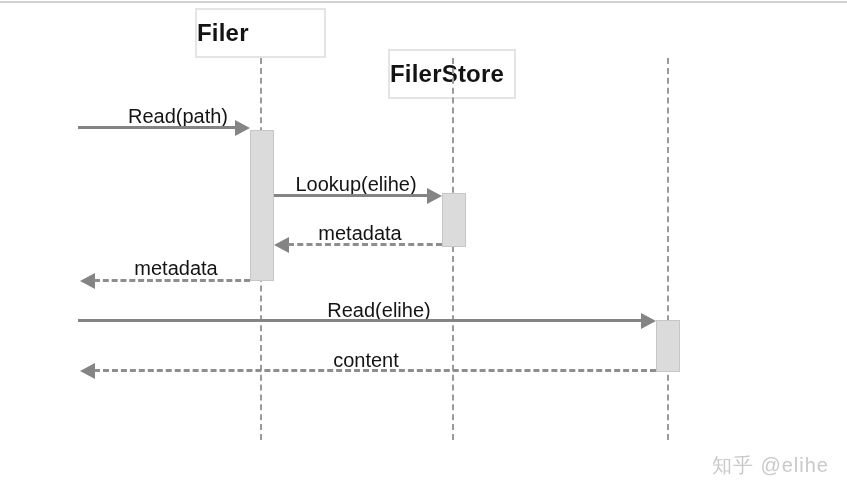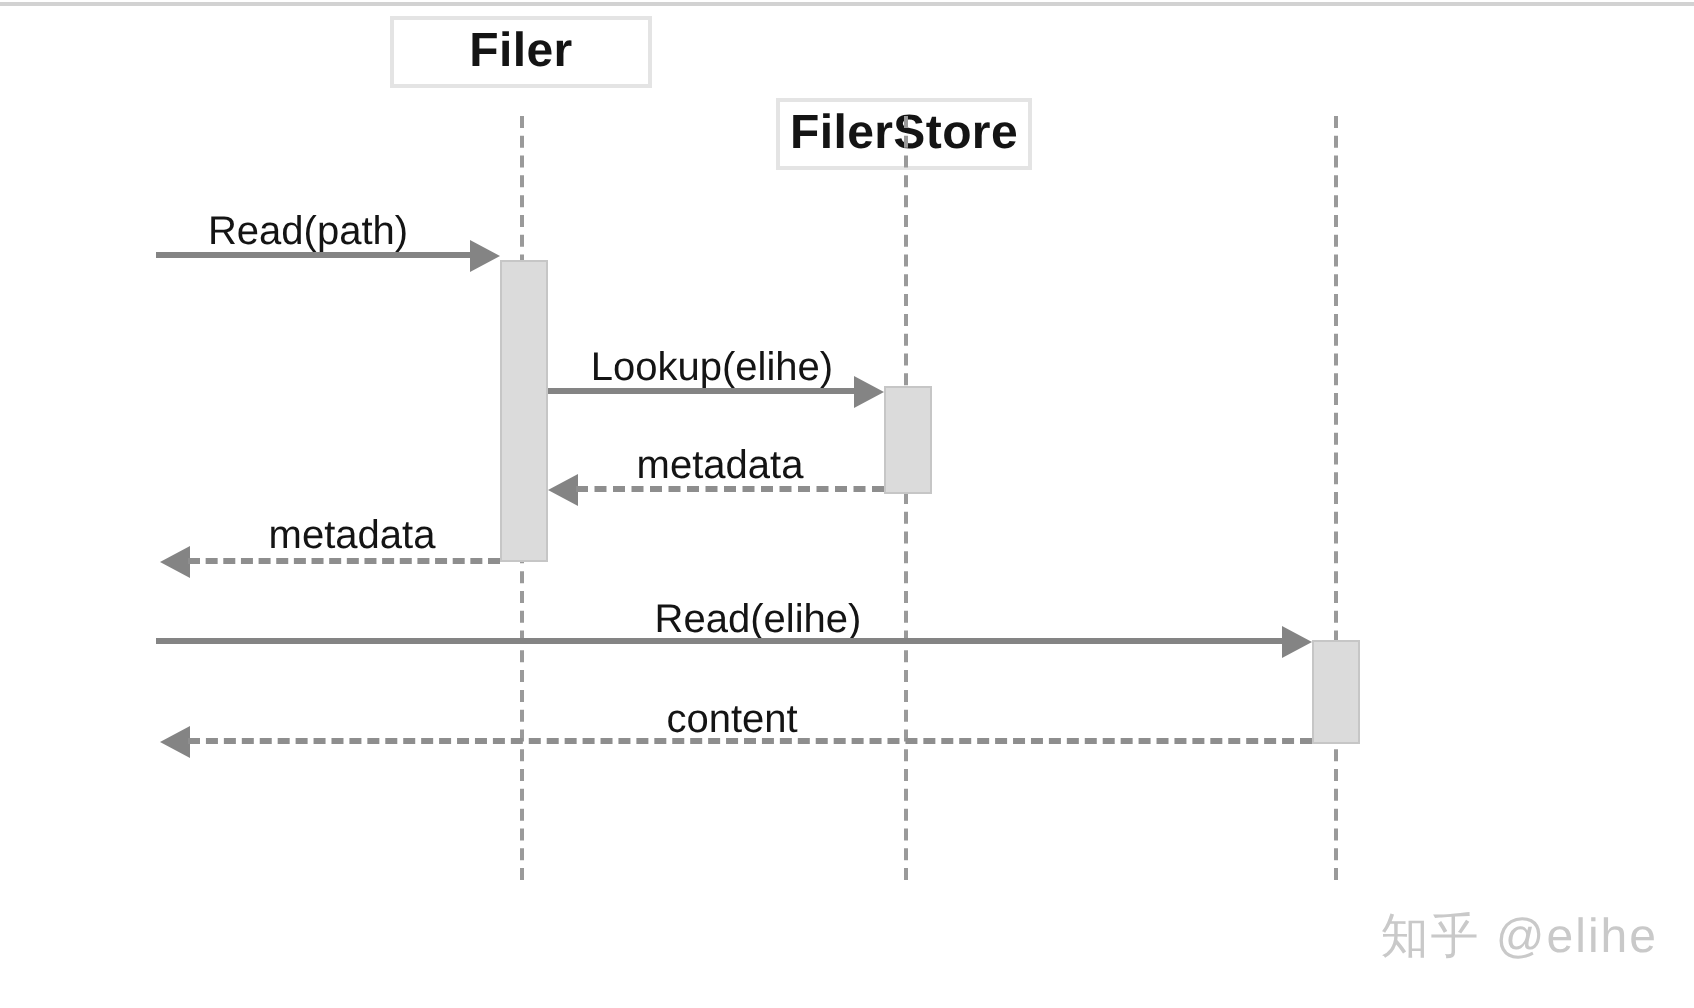--- a/index.html
+++ b/index.html
@@ -18,24 +18,24 @@
     background:#ffffff;
     overflow:hidden;
     font-family:"Liberation Sans","DejaVu Sans",sans-serif;
   }
   .top-border{
     position:absolute;left:0;top:1px;width:847px;height:2px;
     background:#d2d2d2;
   }
   
   .pbox{
-    position:absolute;top:8px;height:36px;
+    position:absolute;top:8px;height:50px;
     background:#ffffff;border:2px solid var(--box-border);
     box-sizing:border-box;
-    display:flex;align-items:center;justify-content:center;
+    display:flex;align-items:center;
     font-weight:bold;font-size:24px;color:var(--ink);
     letter-spacing:0.2px;
   }
   .pbox.filer{left:195px;width:131px;}
   .pbox.filerstore{left:388px;width:128px;margin-top:41px;}
   .pbox.volumeserver{left:580px;width:177px;}
   
   .lifeline{
     position:absolute;top:58px;height:382px;width:0;
     border-left:2px dashed var(--lifeline);
@@ -65,21 +65,21 @@
   .head{
     position:absolute;width:0;height:0;
     border-top:8px solid transparent;
     border-bottom:8px solid transparent;
   }
   .head.right{border-left:15px solid var(--arrow);}
   .head.left{border-right:15px solid var(--arrow);}
   
   .watermark{
     position:absolute;top:452px;right:18px;
-    font-size:24px;color:var(--watermark);
+    font-size:20px;color:var(--watermark);
     letter-spacing:1px;
   }
 </style>
 </head>
 <body>
 
 <div class="canvas">
 
   <div class="top-border"></div>
 
@@ -92,21 +92,21 @@
 
   <div class="lifeline filer"></div>
   <div class="lifeline filerstore"></div>
   <div class="lifeline volumeserver"></div>
 
   <div class="act filer"></div>
   <div class="act filerstore"></div>
   <div class="act volumeserver"></div>
 
   <div>
-    <div class="msg-label" style="left:154px;top:106px">Read(path)</div>
+    <div class="msg-label" style="left:178px;top:106px">Read(path)</div>
     <div class="line" style="left:78px;top:126px;width:160px"></div>
     <div class="head right" style="left:235px;top:120px"></div>
   </div>
 
   <div>
     <div class="msg-label" style="left:356px;top:174px">Lookup(elihe)</div>
     <div class="line" style="left:274px;top:194px;width:154px"></div>
     <div class="head right" style="left:427px;top:188px"></div>
   </div>
 

